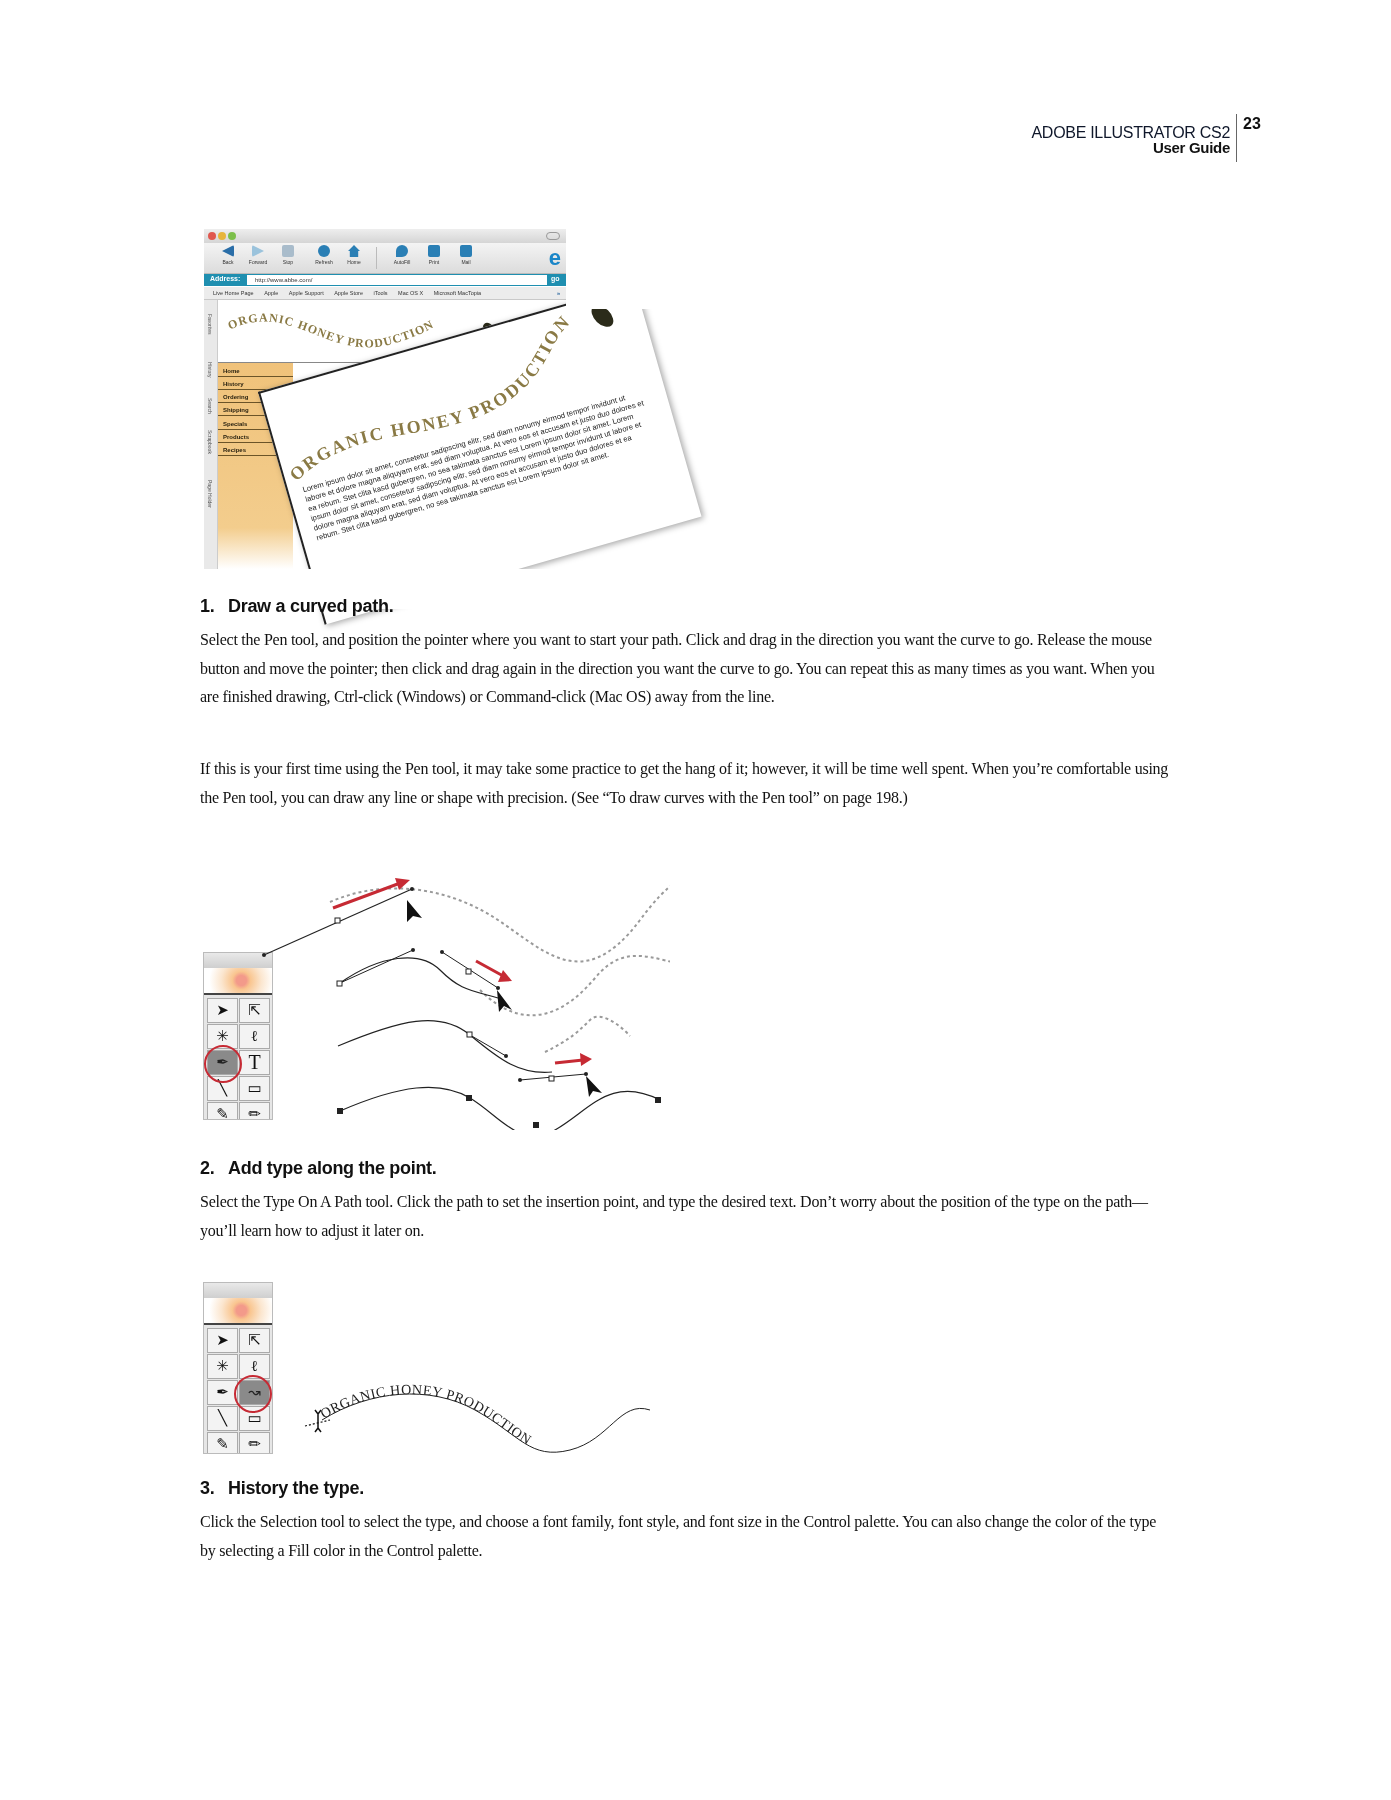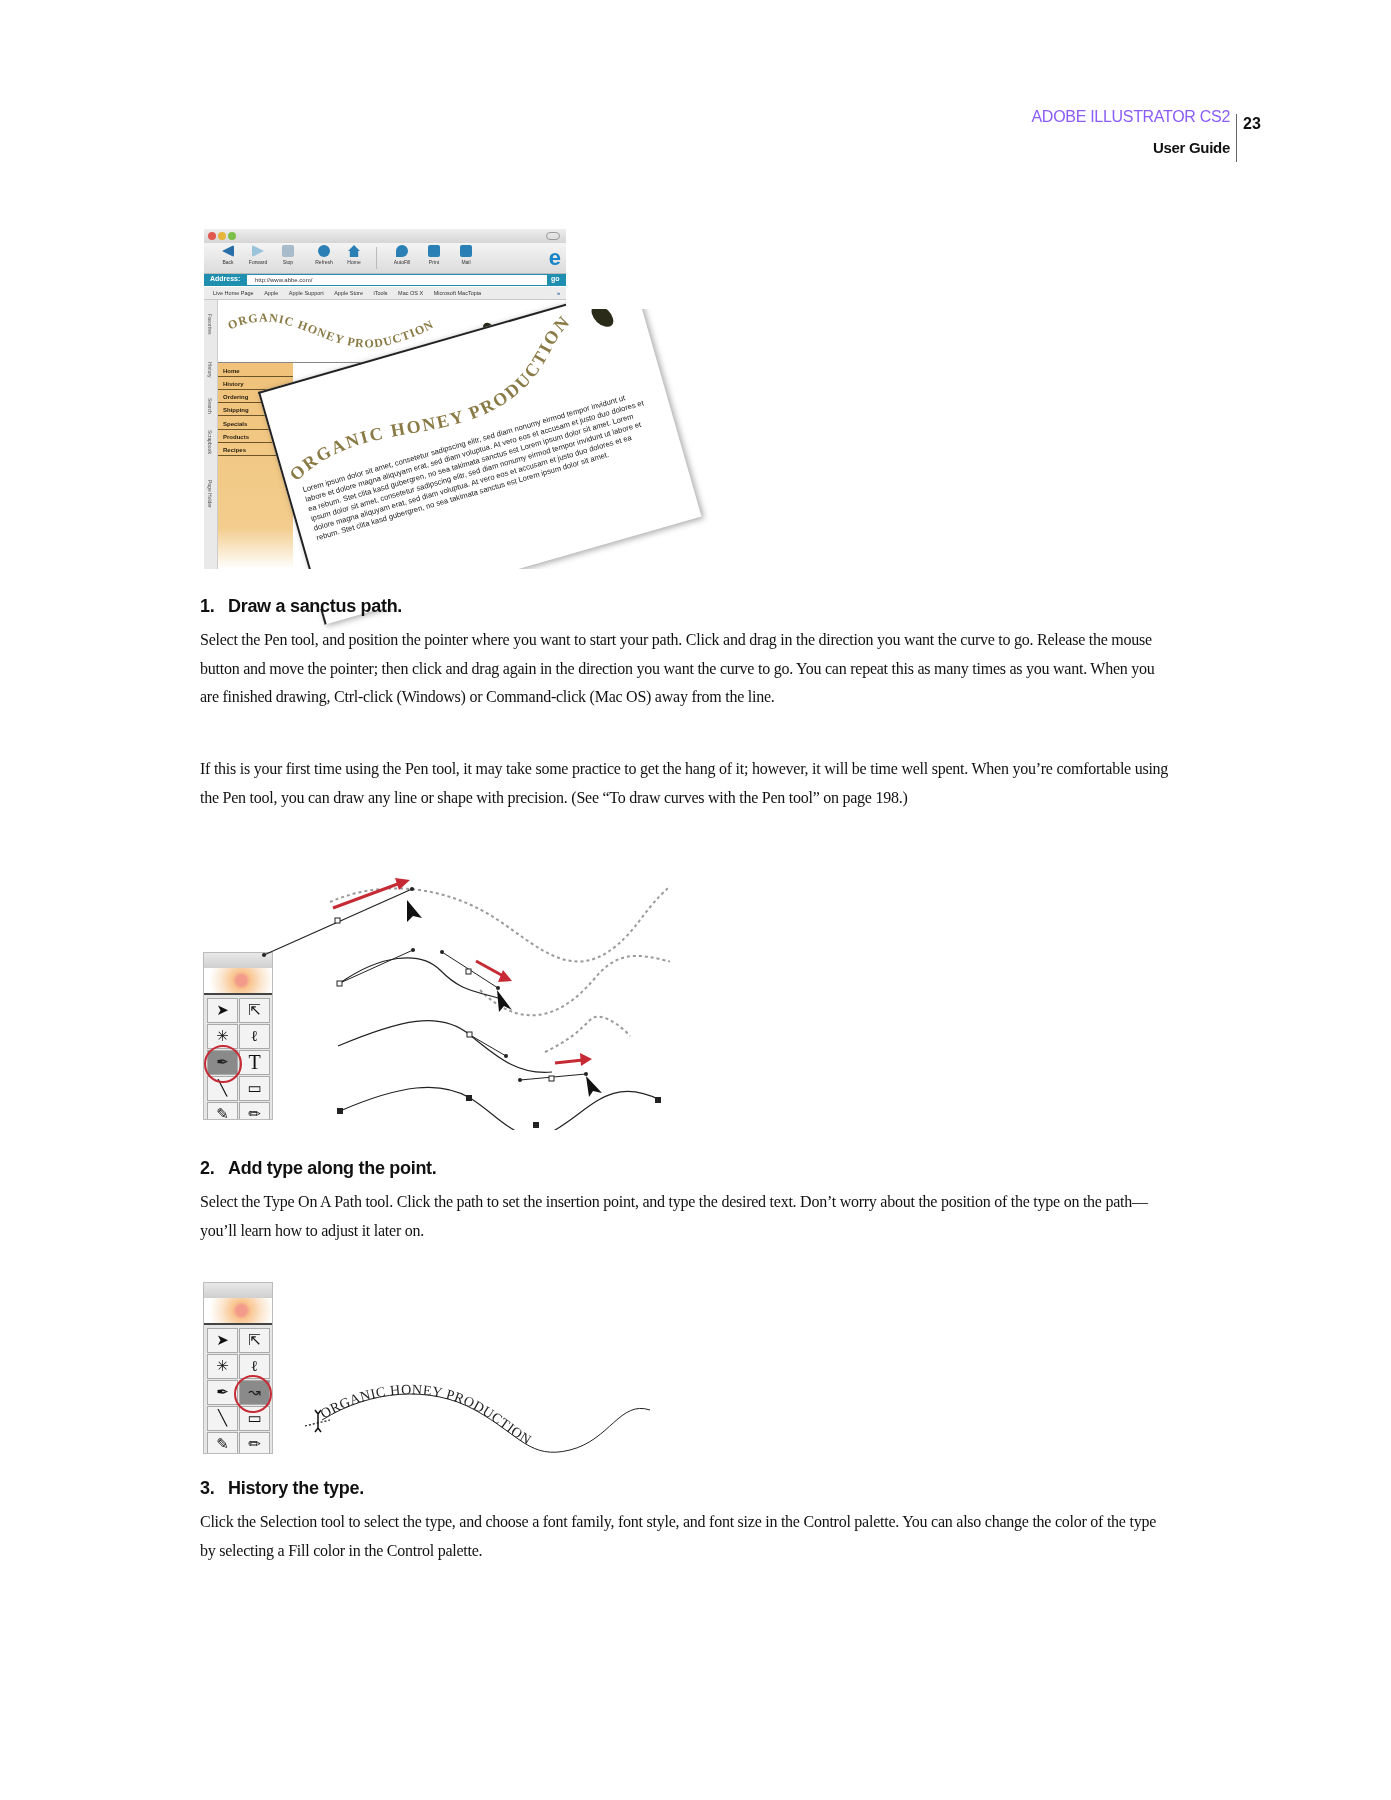--- a/index.html
+++ b/index.html
@@ -2,21 +2,21 @@
 <html><head>
 <meta charset="utf-8">
 <style>
   html, body { margin:0; padding:0; background:#ffffff; }
   body { width:1391px; height:1800px; position:relative; overflow:hidden; }
   .abs { position:absolute; }
   .sans { font-family:"Liberation Sans", "DejaVu Sans", sans-serif; }
   .serif { font-family:"Liberation Serif", "DejaVu Serif", serif; }
 
   
-  #hdr-title { right:161px; top:108px; font-size:16px; color:#8b5cf6; text-align:right; letter-spacing:-0.3px; }
+  #hdr-title { right:161px; top:124px; font-size:16px; color:#0f172a; text-align:right; letter-spacing:-0.3px; }
   #hdr-sub { right:161px; top:139px; font-size:15px; font-weight:bold; color:#111; text-align:right; letter-spacing:-0.3px; }
   #hdr-rule { left:1236px; top:114px; width:1px; height:48px; background:#666; }
   #hdr-page { left:1243px; top:115px; font-size:16px; font-weight:bold; color:#111; }
 
   
   .step-h { font-size:18px; font-weight:bold; color:#111; letter-spacing:-0.3px; }
   .step-h .num { display:inline-block; width:28px; }
   .para { font-size:16px; line-height:28.5px; color:#111; width:975px; letter-spacing:-0.25px; }
 
   
@@ -131,21 +131,21 @@
       </defs>
     <text font-size="18" fill="#8a7a45" font-weight="bold" letter-spacing="2"><textPath href="#lp2">ORGANIC HONEY PRODUCTION</textPath></text>
     <ellipse cx="350" cy="20" rx="8" ry="13" fill="#2b2b1a" transform="rotate(-30 350 20)"></ellipse>
   </svg>
   <div id="paper-body" class="abs">Lorem ipsum dolor sit amet, consetetur sadipscing elitr, sed diam nonumy eirmod tempor invidunt ut labore et dolore magna aliquyam erat, sed diam voluptua. At vero eos et accusam et justo duo dolores et ea rebum. Stet clita kasd gubergren, no sea takimata sanctus est Lorem ipsum dolor sit amet. Lorem ipsum dolor sit amet, consetetur sadipscing elitr, sed diam nonumy eirmod tempor invidunt ut labore et dolore magna aliquyam erat, sed diam voluptua. At vero eos et accusam et justo duo dolores et ea rebum. Stet clita kasd gubergren, no sea takimata sanctus est Lorem ipsum dolor sit amet.</div>
 </div>
 <div class="abs" style="left:204px;top:569px;width:460px;height:40px;background:#fff"></div>
 <div class="abs" style="left:566px;top:229px;width:120px;height:80px;background:#fff"></div>
 
 <div class="abs sans step-h" style="left:200px;top:596px">
-  <span class="num">1.</span><span>Draw a sanctus path.</span>
+  <span class="num">1.</span><span>Draw a curved path.</span>
 </div>
 <div class="abs serif para" style="left:200px;top:626px">Select the Pen tool, and position the pointer where you want to start your path. Click and drag in the direction you want the curve to go. Release the mouse button and move the pointer; then click and drag again in the direction you want the curve to go. You can repeat this as many times as you want. When you are finished drawing, Ctrl-click (Windows) or Command-click (Mac OS) away from the line.</div>
 <div class="abs serif para" style="left:200px;top:755px">If this is your first time using the Pen tool, it may take some practice to get the hang of it; however, it will be time well spent. When you’re comfortable using the Pen tool, you can draw any line or shape with precision. (See “To draw curves with the Pen tool” on page 198.)</div>
 
 <div class="abs toolbox" style="left:203px;top:952px;height:166px;overflow:hidden">
   <div class="tbx-head"></div>
   <div class="tbx-logo"></div>
   <div class="tbx-grid">
     <div class="tool">➤</div>
     <div class="tool">⇱</div>

